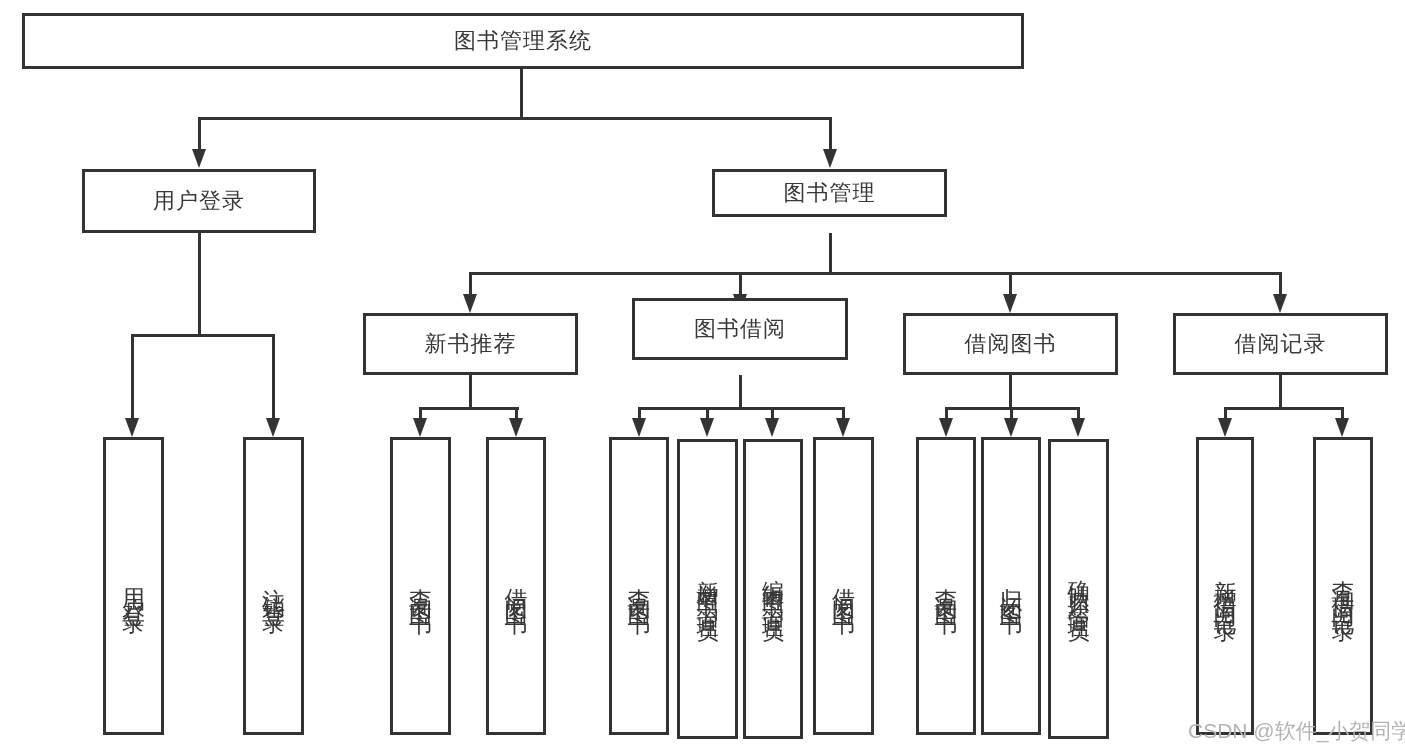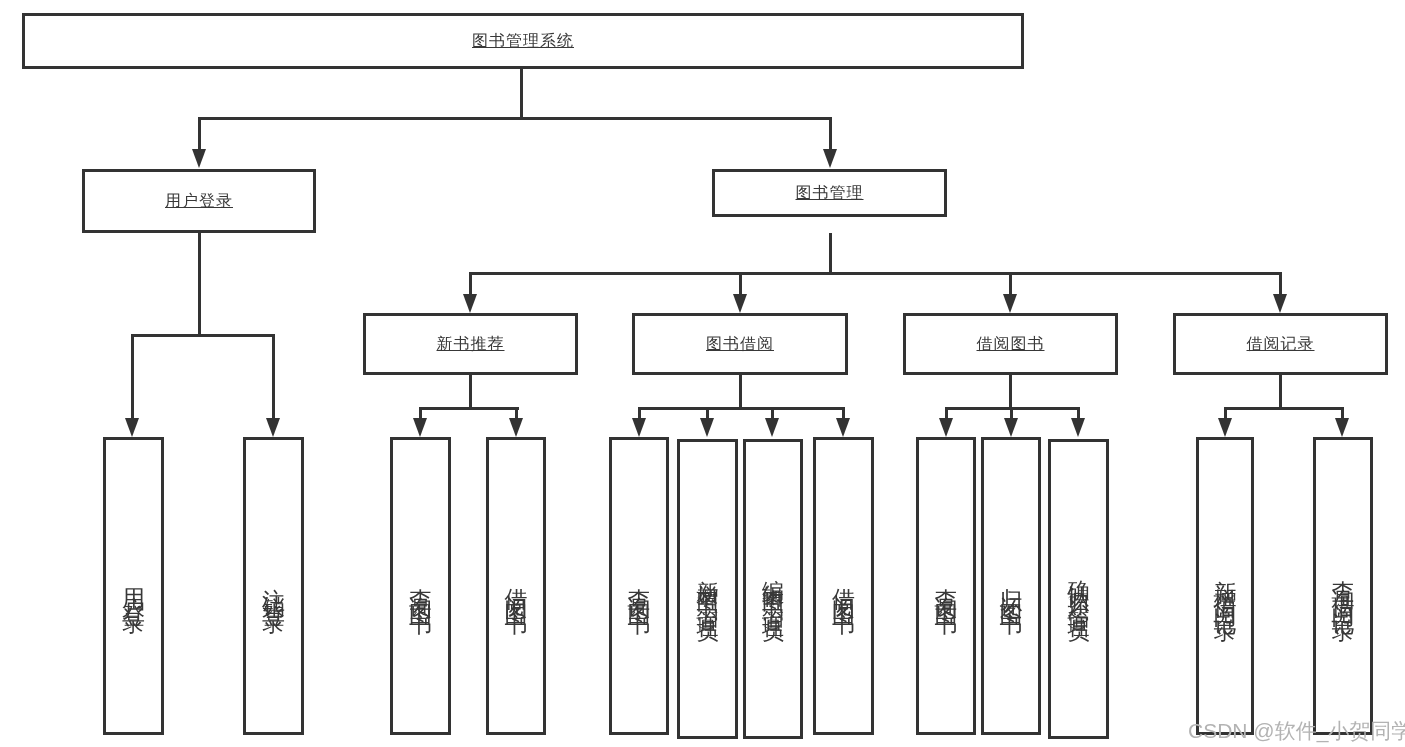--- a/index.html
+++ b/index.html
@@ -12,21 +12,21 @@
   .canvas{
     position:relative;width:1405px;height:747px;background:var(--bg);
     font-family:"Liberation Sans","DejaVu Sans",sans-serif;
     color:var(--text);overflow:hidden;
   }
   .node{
     position:absolute;box-sizing:border-box;border:3px solid var(--line);
     background:var(--bg);display:flex;align-items:center;justify-content:center;
     z-index:2;
   }
-  .h-node .label{font-size:16px;color:var(--text);letter-spacing:1px;white-space:nowrap;text-decoration:underline;}
+  .h-node .label{font-size:22px;color:var(--text);letter-spacing:1px;white-space:nowrap;}
   .v-node .label{
     writing-mode:vertical-rl;font-size:23px;line-height:1;
     letter-spacing:8px;color:var(--text);
   }
   .v-node.tight .label{font-size:22px;letter-spacing:6px;}
   .vline{position:absolute;width:3px;background:var(--line);z-index:1;}
   .hline{position:absolute;height:3px;background:var(--line);z-index:1;}
   .tri{
     position:absolute;width:0;height:0;z-index:1;
     border-left:7px solid transparent;border-right:7px solid transparent;
@@ -49,21 +49,21 @@
   <div class="node h-node" style="left:82px;top:169px;width:234px;height:64px">
     <span class="label">用户登录</span>
   </div>
   <div class="node h-node" style="left:712px;top:169px;width:235px;height:48px">
     <span class="label">图书管理</span>
   </div>
 
   <div class="node h-node" style="left:363px;top:313px;width:215px;height:62px">
     <span class="label">新书推荐</span>
   </div>
-  <div class="node h-node" style="left:632px;top:313px;width:216px;height:62px">
+  <div class="node h-node" style="left:632px;top:298px;width:216px;height:62px">
     <span class="label">图书借阅</span>
   </div>
   <div class="node h-node" style="left:903px;top:313px;width:215px;height:62px">
     <span class="label">借阅图书</span>
   </div>
   <div class="node h-node" style="left:1173px;top:313px;width:215px;height:62px">
     <span class="label">借阅记录</span>
   </div>
 
   <div class="node v-node" style="left:103px;top:437px;width:61px;height:298px">

